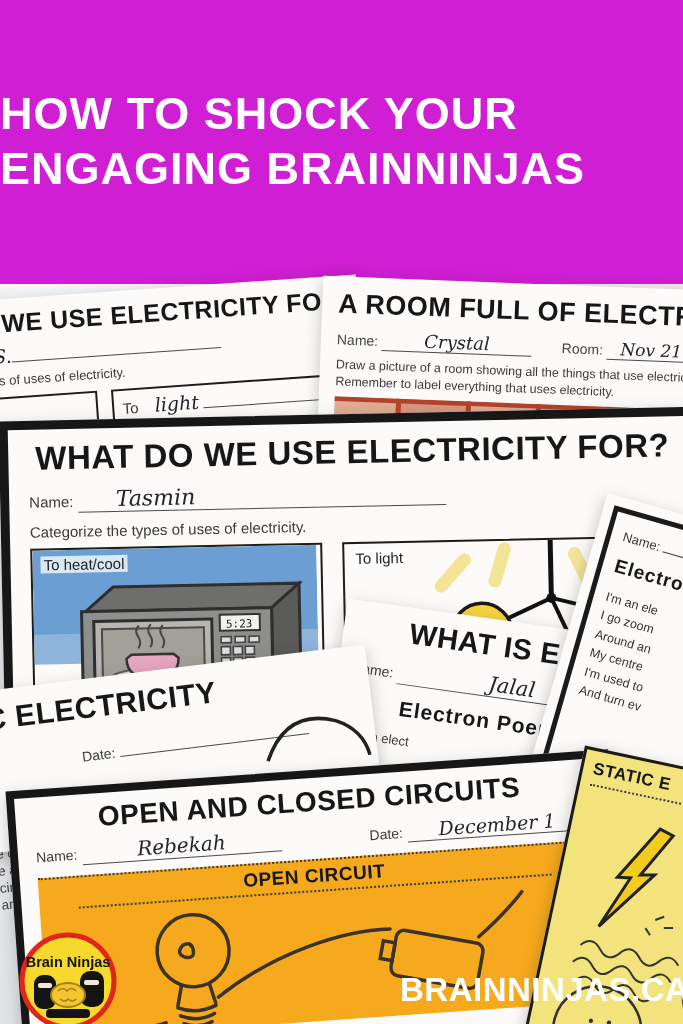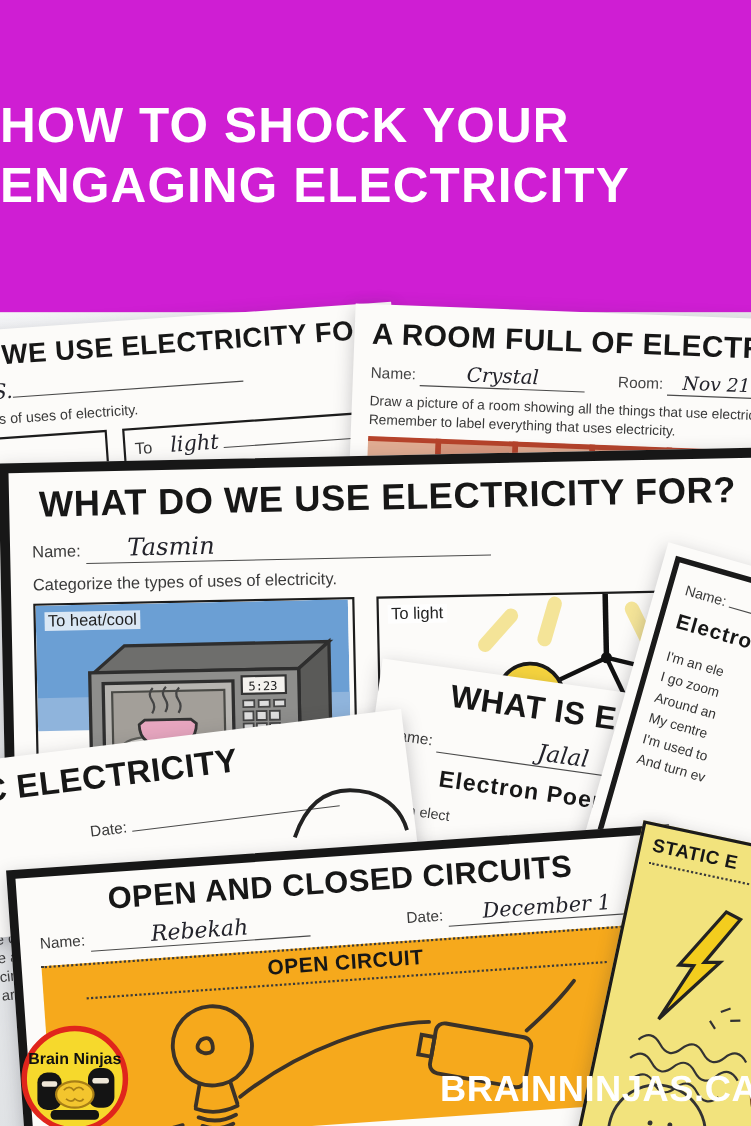--- a/index.html
+++ b/index.html
@@ -77,21 +77,21 @@
              color:#ffffff;letter-spacing:.5px;white-space:nowrap;}
   #logo{position:absolute;left:18px;top:931px;width:100px;height:100px;z-index:10;}
 </style>
 </head>
 <body>
 
 <div id="pin">
 
   <div id="header">
     <div class="hline">HOW TO SHOCK YOUR</div>
-    <div class="hline">ENGAGING ELECTRICITY</div>
+    <div class="hline">ENGAGING BRAINNINJAS</div>
   </div>
 
   <div id="photo">
 
     <div id="sheetA" class="sheet">
       <div class="ws-title">O WE USE ELECTRICITY FOR?</div>
       <div style="margin-top:7px;">
         <span class="hand" style="font-size:19px;">y S.</span><span class="uline" style="width:210px;height:12px;"></span>
       </div>
       <div class="print" style="font-size:13px;margin-top:6px;">ypes of uses of electricity.</div>

